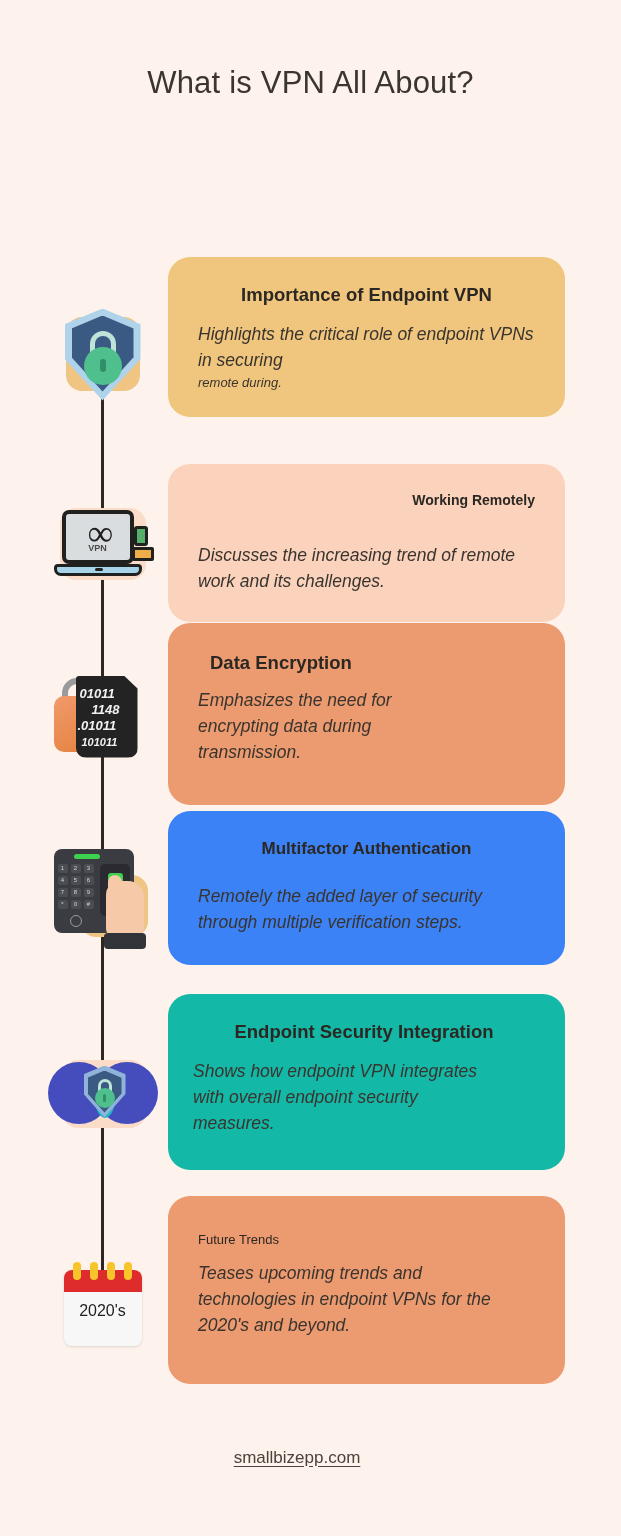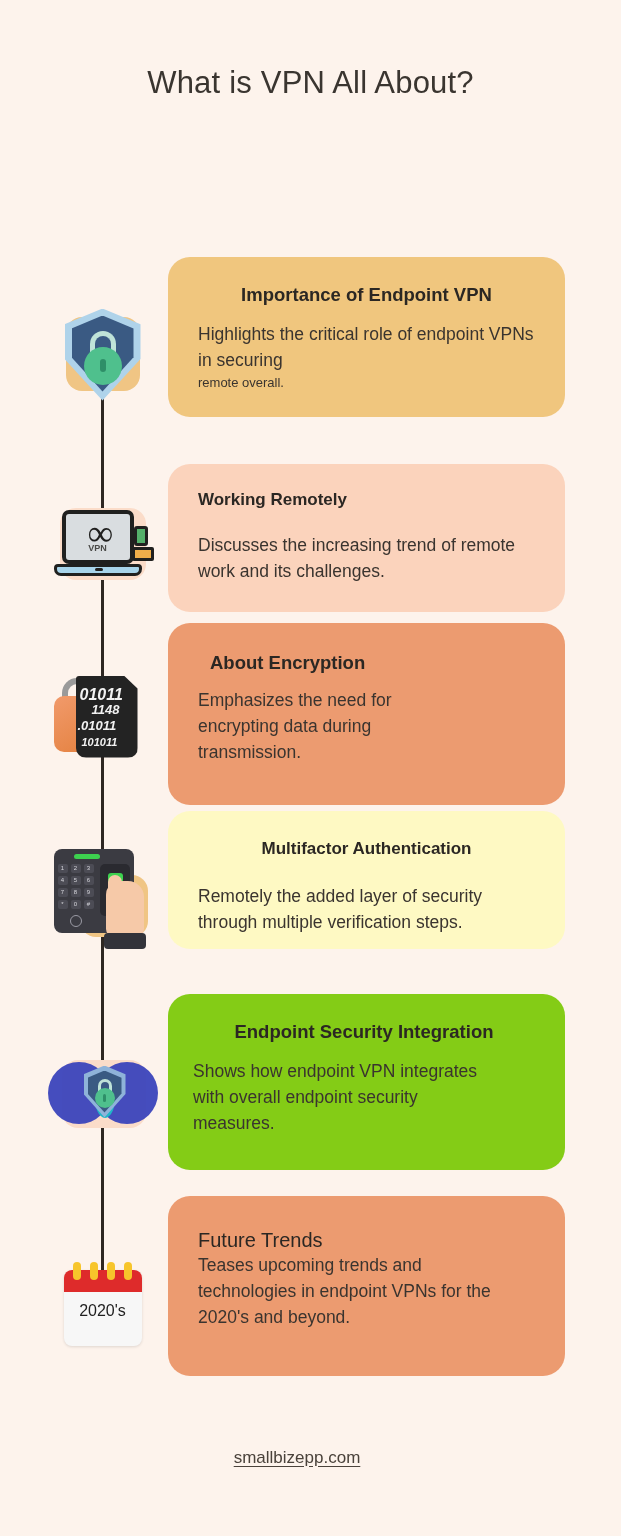--- a/index.html
+++ b/index.html
@@ -62,28 +62,29 @@
     padding: 26px 30px 24px 30px;
   }
 
   .card-title {
     font-weight: bold;
     color: #2B2723;
     font-size: 18.5px;
     line-height: 24px;
     margin-bottom: 14px;
   }
-  .card-title.plain { font-weight: 400; font-size: 20px; margin-bottom: 0; }
+  .card-title.plain { font-weight: 400; font-size: 13px; margin-bottom: 8px; }
   .card-title.center { text-align: center; }
 
   .card-body {
     color: #3A342F;
     font-size: 17.5px;
     line-height: 26px;
     font-weight: 400;
+    font-style: italic;
   }
   .card-body .small { font-size: 13px; line-height: 20px; display: block; }
 
   
   #footer-link {
     position: absolute;
     top: 1448px; left: 0; width: 594px;
     text-align: center;
     font-size: 17px;
     color: #4A423B;
@@ -172,21 +173,21 @@
     position: absolute; left: 28px; top: 12px; width: 62px; height: 82px;
     background: #232323;
     border-radius: 3px 3px 10px 10px;
     clip-path: polygon(0 0, 78% 0, 100% 16%, 100% 100%, 0 100%);
     overflow: hidden;
   }
   .ic3-panel .bin {
     color: #F2F2F2; font-style: italic; font-weight: bold;
     font-family: "Liberation Sans", sans-serif; white-space: nowrap;
   }
-  .ic3-l1 { position: absolute; left: 4px;  top: 10px; font-size: 16px; }
+  .ic3-l1 { position: absolute; left: 4px;  top: 10px; font-size: 13px; }
   .ic3-l2 { position: absolute; left: 16px; top: 26px; font-size: 13px; }
   .ic3-l3 { position: absolute; left: 2px;  top: 42px; font-size: 13px; }
   .ic3-l4 { position: absolute; left: 6px;  top: 60px; font-size: 11px; font-style: normal; font-weight: 400; }
 
   
   .ic4-bg { left: 32px; top: 34px; width: 68px; height: 62px; background: #F0C584; }
   .ic4-panel {
     position: absolute; left: 6px; top: 8px; width: 80px; height: 84px;
     background: #3B3B42; border-radius: 8px;
   }
@@ -298,59 +299,59 @@
       <div class="ic1-shield-inner"></div>
       <div class="ic1-shackle"></div>
       <div class="ic1-body"></div>
       <div class="ic1-keyhole"></div>
     </div>
   </div>
   <div class="card" style="top:0px;background:#F0C67E;">
     <div class="card-title center">Importance of Endpoint VPN</div>
     <div class="card-body">
       <span>Highlights the critical role of endpoint VPNs in securing </span>
-      <span class="small">remote overall.</span>
+      <span class="small">remote during.</span>
     </div>
   </div>
 </div>
 
 <div class="timeline-row" style="top:464px;">
   <div class="icon-slot" style="top:20px;">
     <div class="icon-wrap">
       <div class="backdrop ic2-bg"></div>
       <div class="ic2-key-head"></div>
       <div class="ic2-key-stem"></div>
       <div class="ic2-screen"></div>
       <div class="ic2-infinity">∞</div>
       <div class="ic2-vpn-text">VPN</div>
       <div class="ic2-base"></div>
       <div class="ic2-trackpad"></div>
     </div>
   </div>
   <div class="card" style="top:0px;background:#FBD3BC;padding-top:24px;padding-bottom:28px;">
-    <div class="card-title" style="font-size:17px;margin-bottom:20px;">Working Remotely</div>
+    <div class="card-title" style="font-size:14px;margin-bottom:30px;text-align:right;">Working Remotely</div>
     <div class="card-body">Discusses the increasing trend of remote work and its challenges.</div>
   </div>
 </div>
 
 <div class="timeline-row" style="top:623px;">
   <div class="icon-slot" style="top:33px;">
     <div class="icon-wrap">
       <div class="ic3-shackle"></div>
       <div class="ic3-lockbody"></div>
       <div class="ic3-panel">
         <span class="bin ic3-l1">01011</span>
         <span class="bin ic3-l2">1148</span>
         <span class="bin ic3-l3">.01011</span>
         <span class="bin ic3-l4">101011</span>
       </div>
     </div>
   </div>
   <div class="card" style="top:0px;background:#EC9B70;padding-top:28px;padding-bottom:40px;">
-    <div class="card-title" style="margin-left:12px;margin-bottom:12px;">About Encryption</div>
+    <div class="card-title" style="margin-left:12px;margin-bottom:12px;">Data Encryption</div>
     <div class="card-body" style="max-width:250px;">Emphasizes the need for encrypting data during transmission.</div>
   </div>
 </div>
 
 <div class="timeline-row" style="top:811px;">
   <div class="icon-slot" style="top:22px;">
     <div class="icon-wrap">
       <div class="backdrop ic4-bg"></div>
       <div class="ic4-panel"></div>
       <div class="ic4-led"></div>
@@ -369,41 +370,41 @@
           <span>#</span>
         </div>
       <div class="ic4-bell"></div>
       <div class="ic4-scanner"></div>
       <div class="ic4-print"></div>
       <div class="ic4-hand"></div>
       <div class="ic4-finger"></div>
       <div class="ic4-cuff"></div>
     </div>
   </div>
-  <div class="card" style="top:0px;background:#fef9c3;padding-top:26px;padding-bottom:14px;">
+  <div class="card" style="top:0px;background:#3b82f6;padding-top:26px;padding-bottom:30px;">
     <div class="card-title center" style="font-size:17px;margin-bottom:22px;">Multifactor Authentication</div>
     <div class="card-body">Remotely the added layer of security through multiple verification steps.</div>
   </div>
 </div>
 
 <div class="timeline-row" style="top:994px;">
   <div class="icon-slot" style="top:38px;">
     <div class="icon-wrap">
       <div class="backdrop ic5-bg"></div>
       <div class="ic5-c1"></div>
       <div class="ic5-c2"></div>
       <div class="ic5-teal"></div>
       <div class="ic5-shield-outer"></div>
       <div class="ic5-shield-inner"></div>
       <div class="ic5-shackle"></div>
       <div class="ic5-lock"></div>
       <div class="ic5-keyhole"></div>
     </div>
   </div>
-  <div class="card" style="top:0px;background:#84cc16;padding-top:26px;padding-bottom:34px;padding-left:25px;">
+  <div class="card" style="top:0px;background:#14b8a6;padding-top:26px;padding-bottom:34px;padding-left:25px;">
     <div class="card-title center" style="margin-bottom:14px;">Endpoint Security Integration</div>
     <div class="card-body" style="max-width:300px;">Shows how endpoint VPN integrates with overall endpoint security measures.</div>
   </div>
 </div>
 
 <div class="timeline-row" style="top:1196px;">
   <div class="icon-slot" style="top:46px;">
     <div class="icon-wrap">
       <div class="ic6-body"></div>
       <div class="ic6-top"></div>

